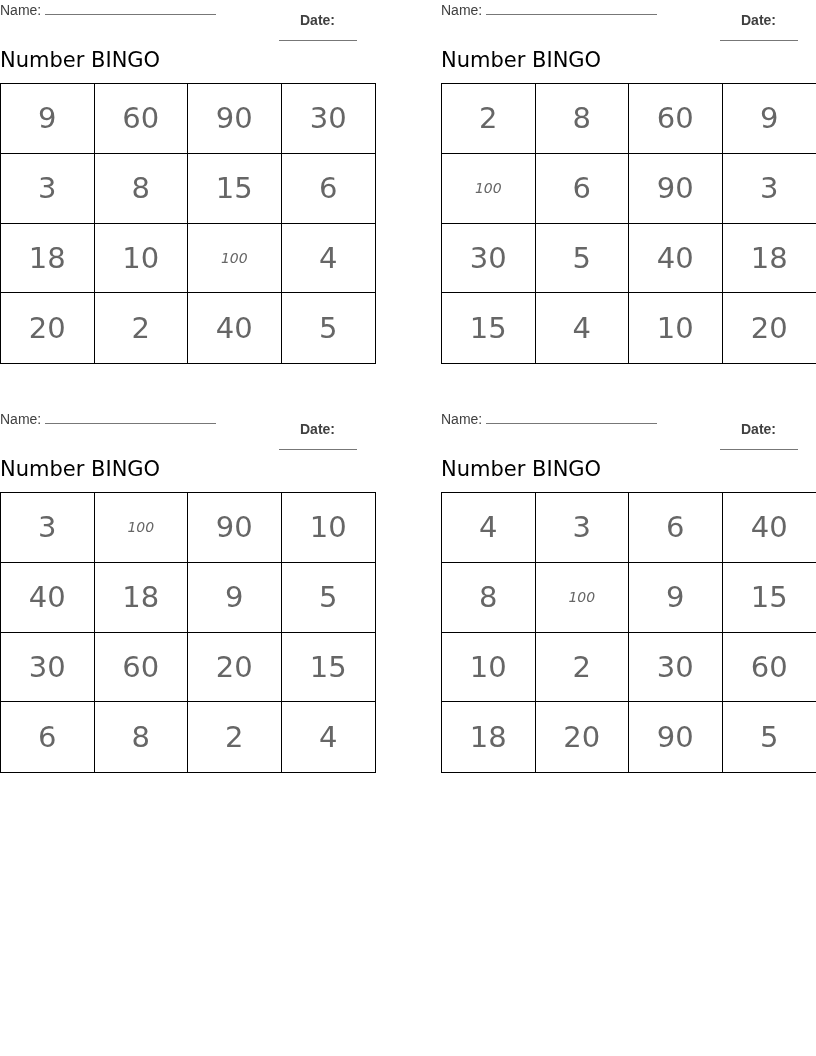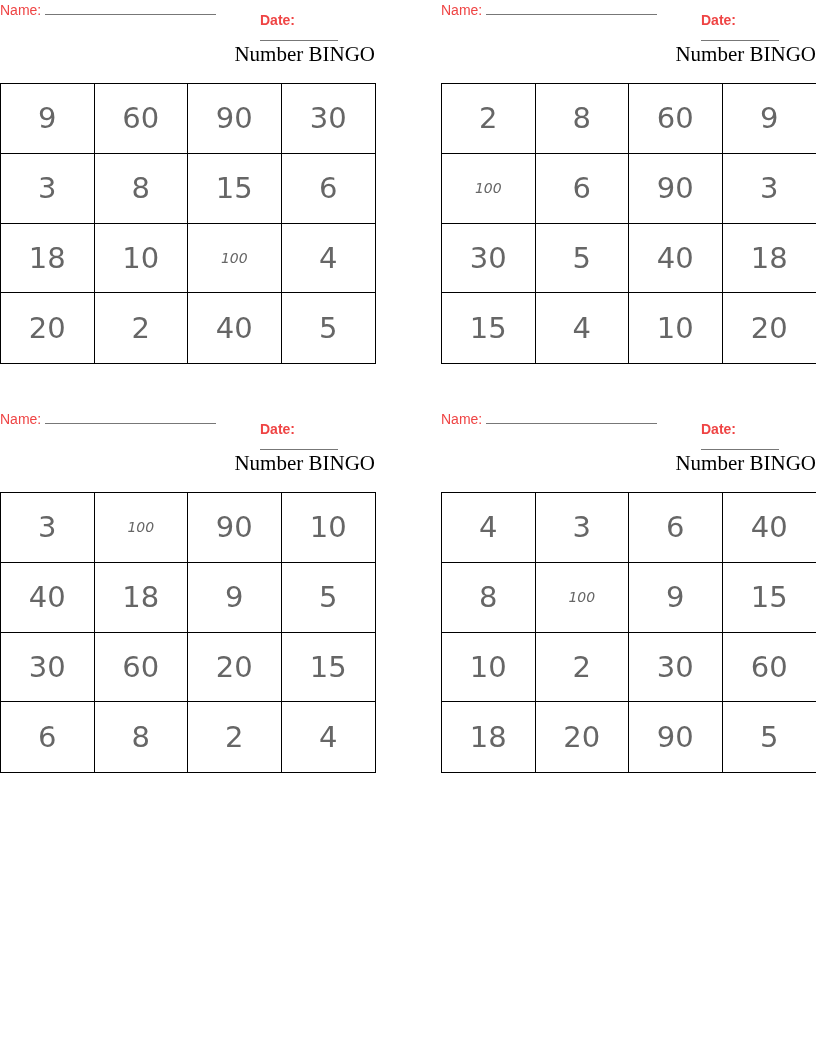--- a/index.html
+++ b/index.html
@@ -1,22 +1,22 @@
 <!DOCTYPE html>
 <html><head>
 <meta charset="utf-8">
 <style>
   html, body { margin:0; padding:0; background:#fff; }
   body { width:816px; height:1056px; position:relative; overflow:hidden; font-family:"DejaVu Sans", sans-serif; }
   .card { position:absolute; width:375px; }
-  .hdr { position:relative; height:22px; font-family:"Liberation Sans", sans-serif; font-size:14px; color:#ef4444; }
+  .hdr { position:relative; height:22px; font-family:"Liberation Sans", sans-serif; font-size:14px; color:#404040;text-align:center; }
   .hdr .name { position:absolute; left:0; top:2px; }
   .hdr .date { position:absolute; left:260px; top:12px;font-weight:bold; }
   .line { display:inline-block; border-bottom:1px solid #777; vertical-align:baseline; height:12px; }
-  .title { position:absolute; top:42px; left:0; width:375px; text-align:right; font-size:21px; color:#000;font-family:Liberation Serif, serif; }
+  .title { position:absolute; top:48px; left:0; width:375px; text-align:left; font-size:21px; color:#000; }
   .grid { position:absolute; top:83px; left:0; width:374px; height:279px; border:1px solid #000;
           display:grid; grid-template-columns:repeat(4,1fr); grid-template-rows:repeat(4,1fr); }
   .cell { border-right:1px solid #000; border-bottom:1px solid #000; display:flex; align-items:center; justify-content:center;
           color:#666; font-size:29px; }
   .cell:nth-child(4n) { border-right:none; }
   .cell:nth-child(n+13) { border-bottom:none; }
   .cell.small { font-size:14px;font-style:italic; }
 </style>
 </head>
 <body>

